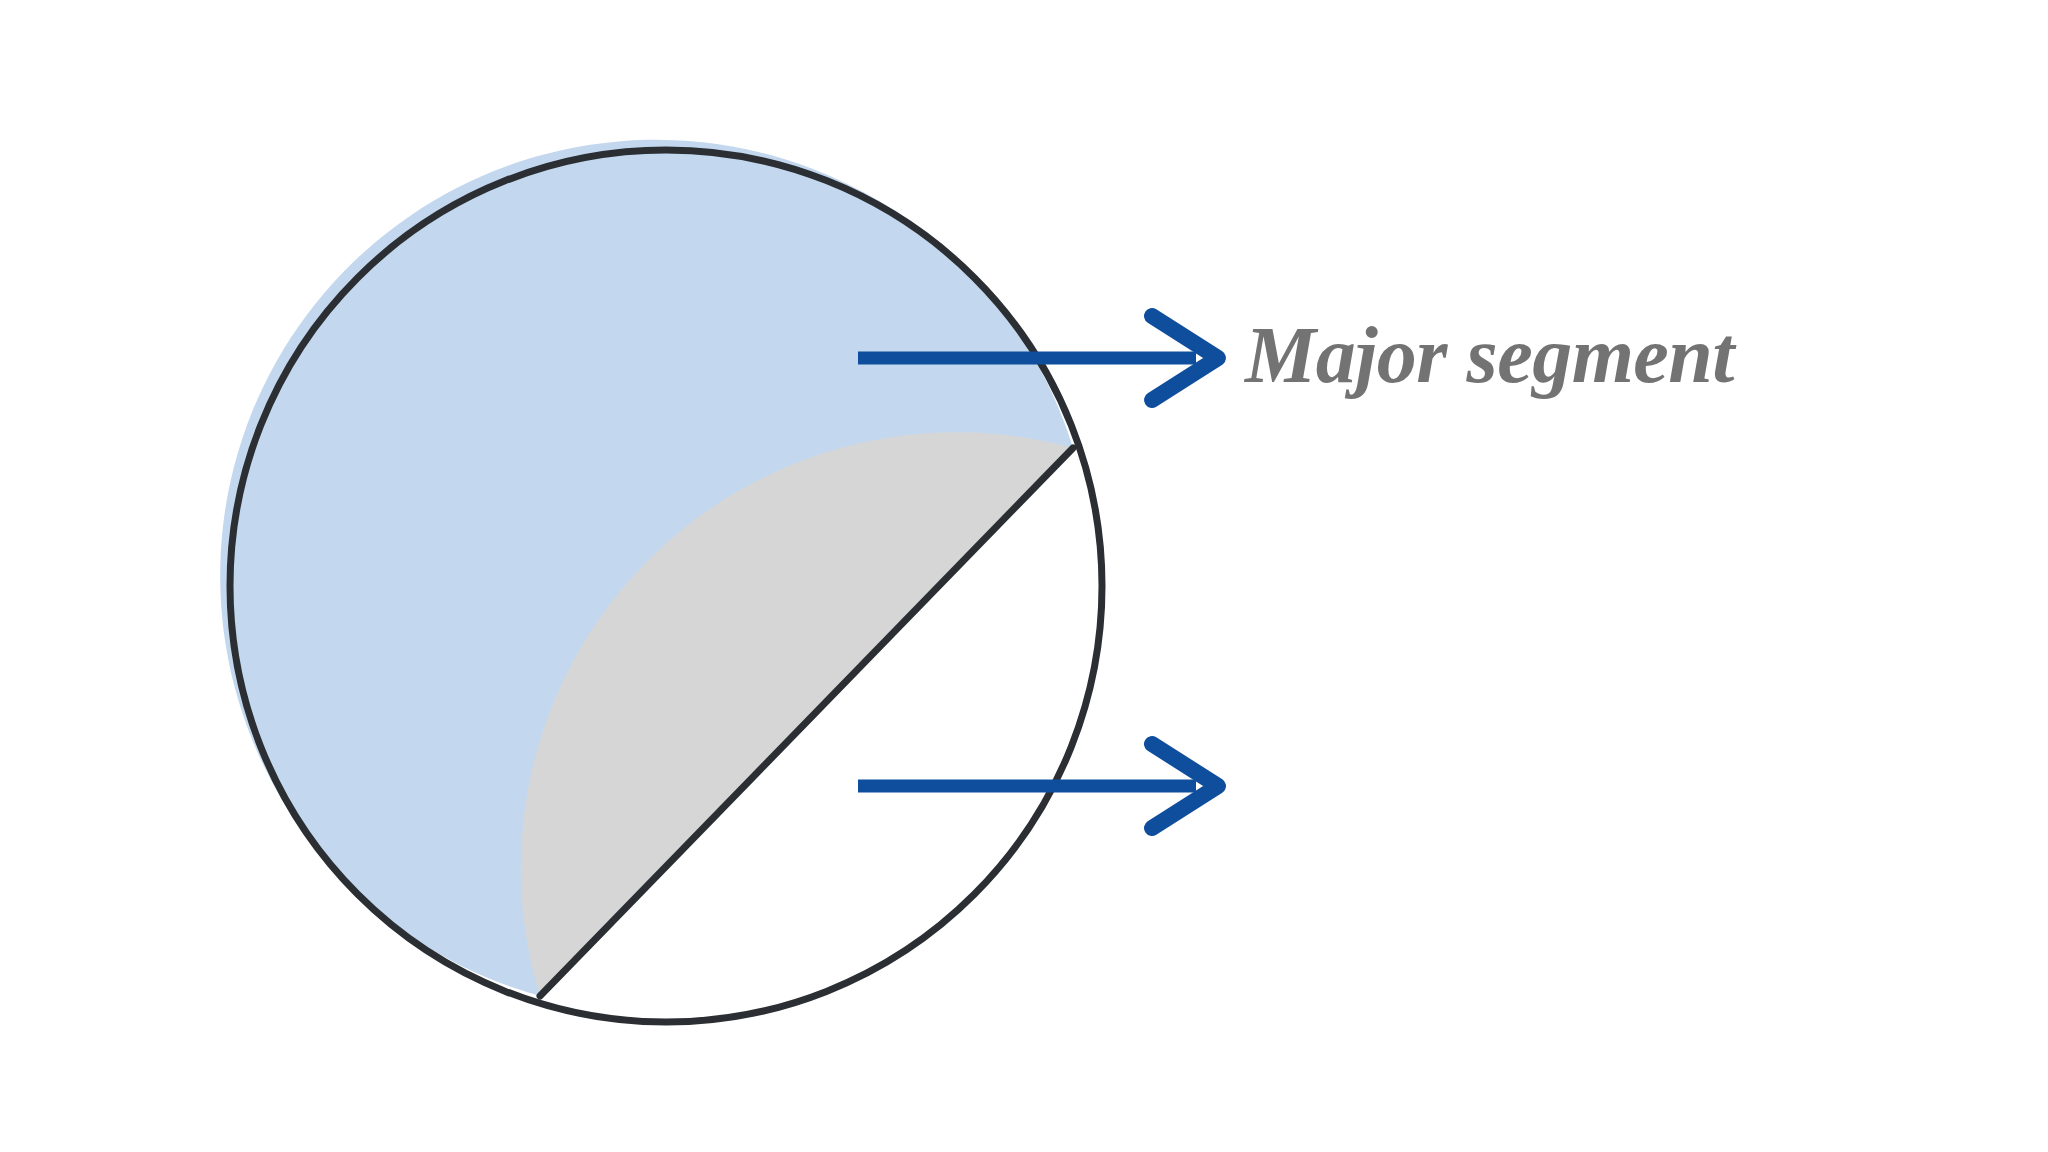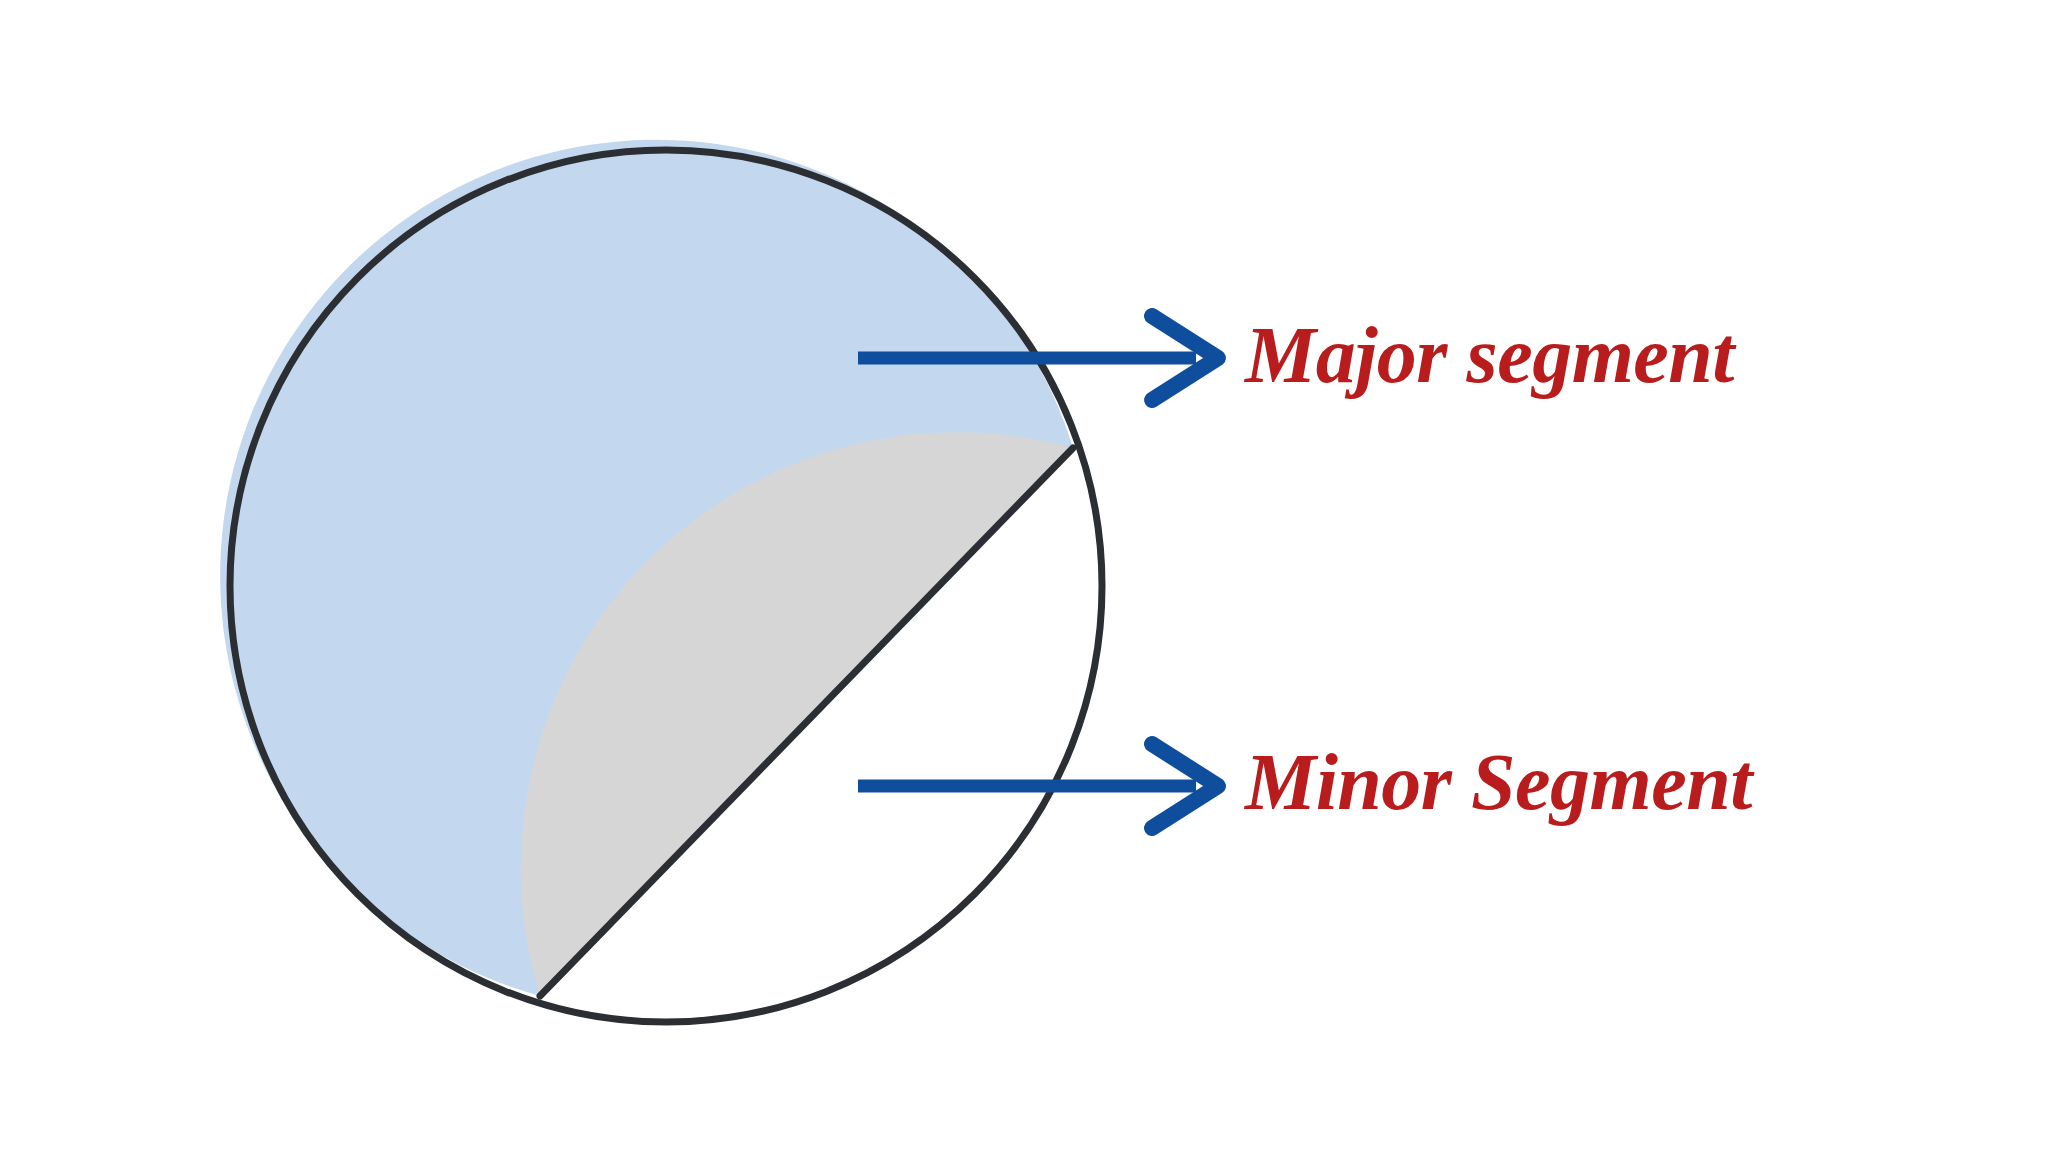--- a/index.html
+++ b/index.html
@@ -28,21 +28,21 @@
     height: 1152px;
     display: block;
   }
   .callout-label {
     position: absolute;
     font-family: "Liberation Serif", "DejaVu Serif", serif;
     font-weight: bold;
     font-style: italic;
     font-size: 80px;
     line-height: 1;
-    color: #b91c1c;
+    color: #737373;
     white-space: nowrap;
     letter-spacing: -0.5px;
   }
   #label-major {
     left: 1245px;
     top: 315px;
   }
   #label-minor {
     left: 1245px;
     top: 742px;
@@ -73,15 +73,14 @@
     </g>
 
     <g>
       <line x1="858" y1="786" x2="1196" y2="786" stroke="#0f4e9c" stroke-width="13" stroke-linecap="butt"></line>
       <polyline points="1152,744 1218,786 1152,828" fill="none" stroke="#0f4e9c" stroke-width="16" stroke-linecap="round" stroke-linejoin="round"></polyline>
     </g>
   </svg>
 
   <div id="label-major" class="callout-label">Major segment</div>
 
-  <div id="label-minor" class="callout-label">Minor Segment</div>
 
 </div>
 
 </body></html>

